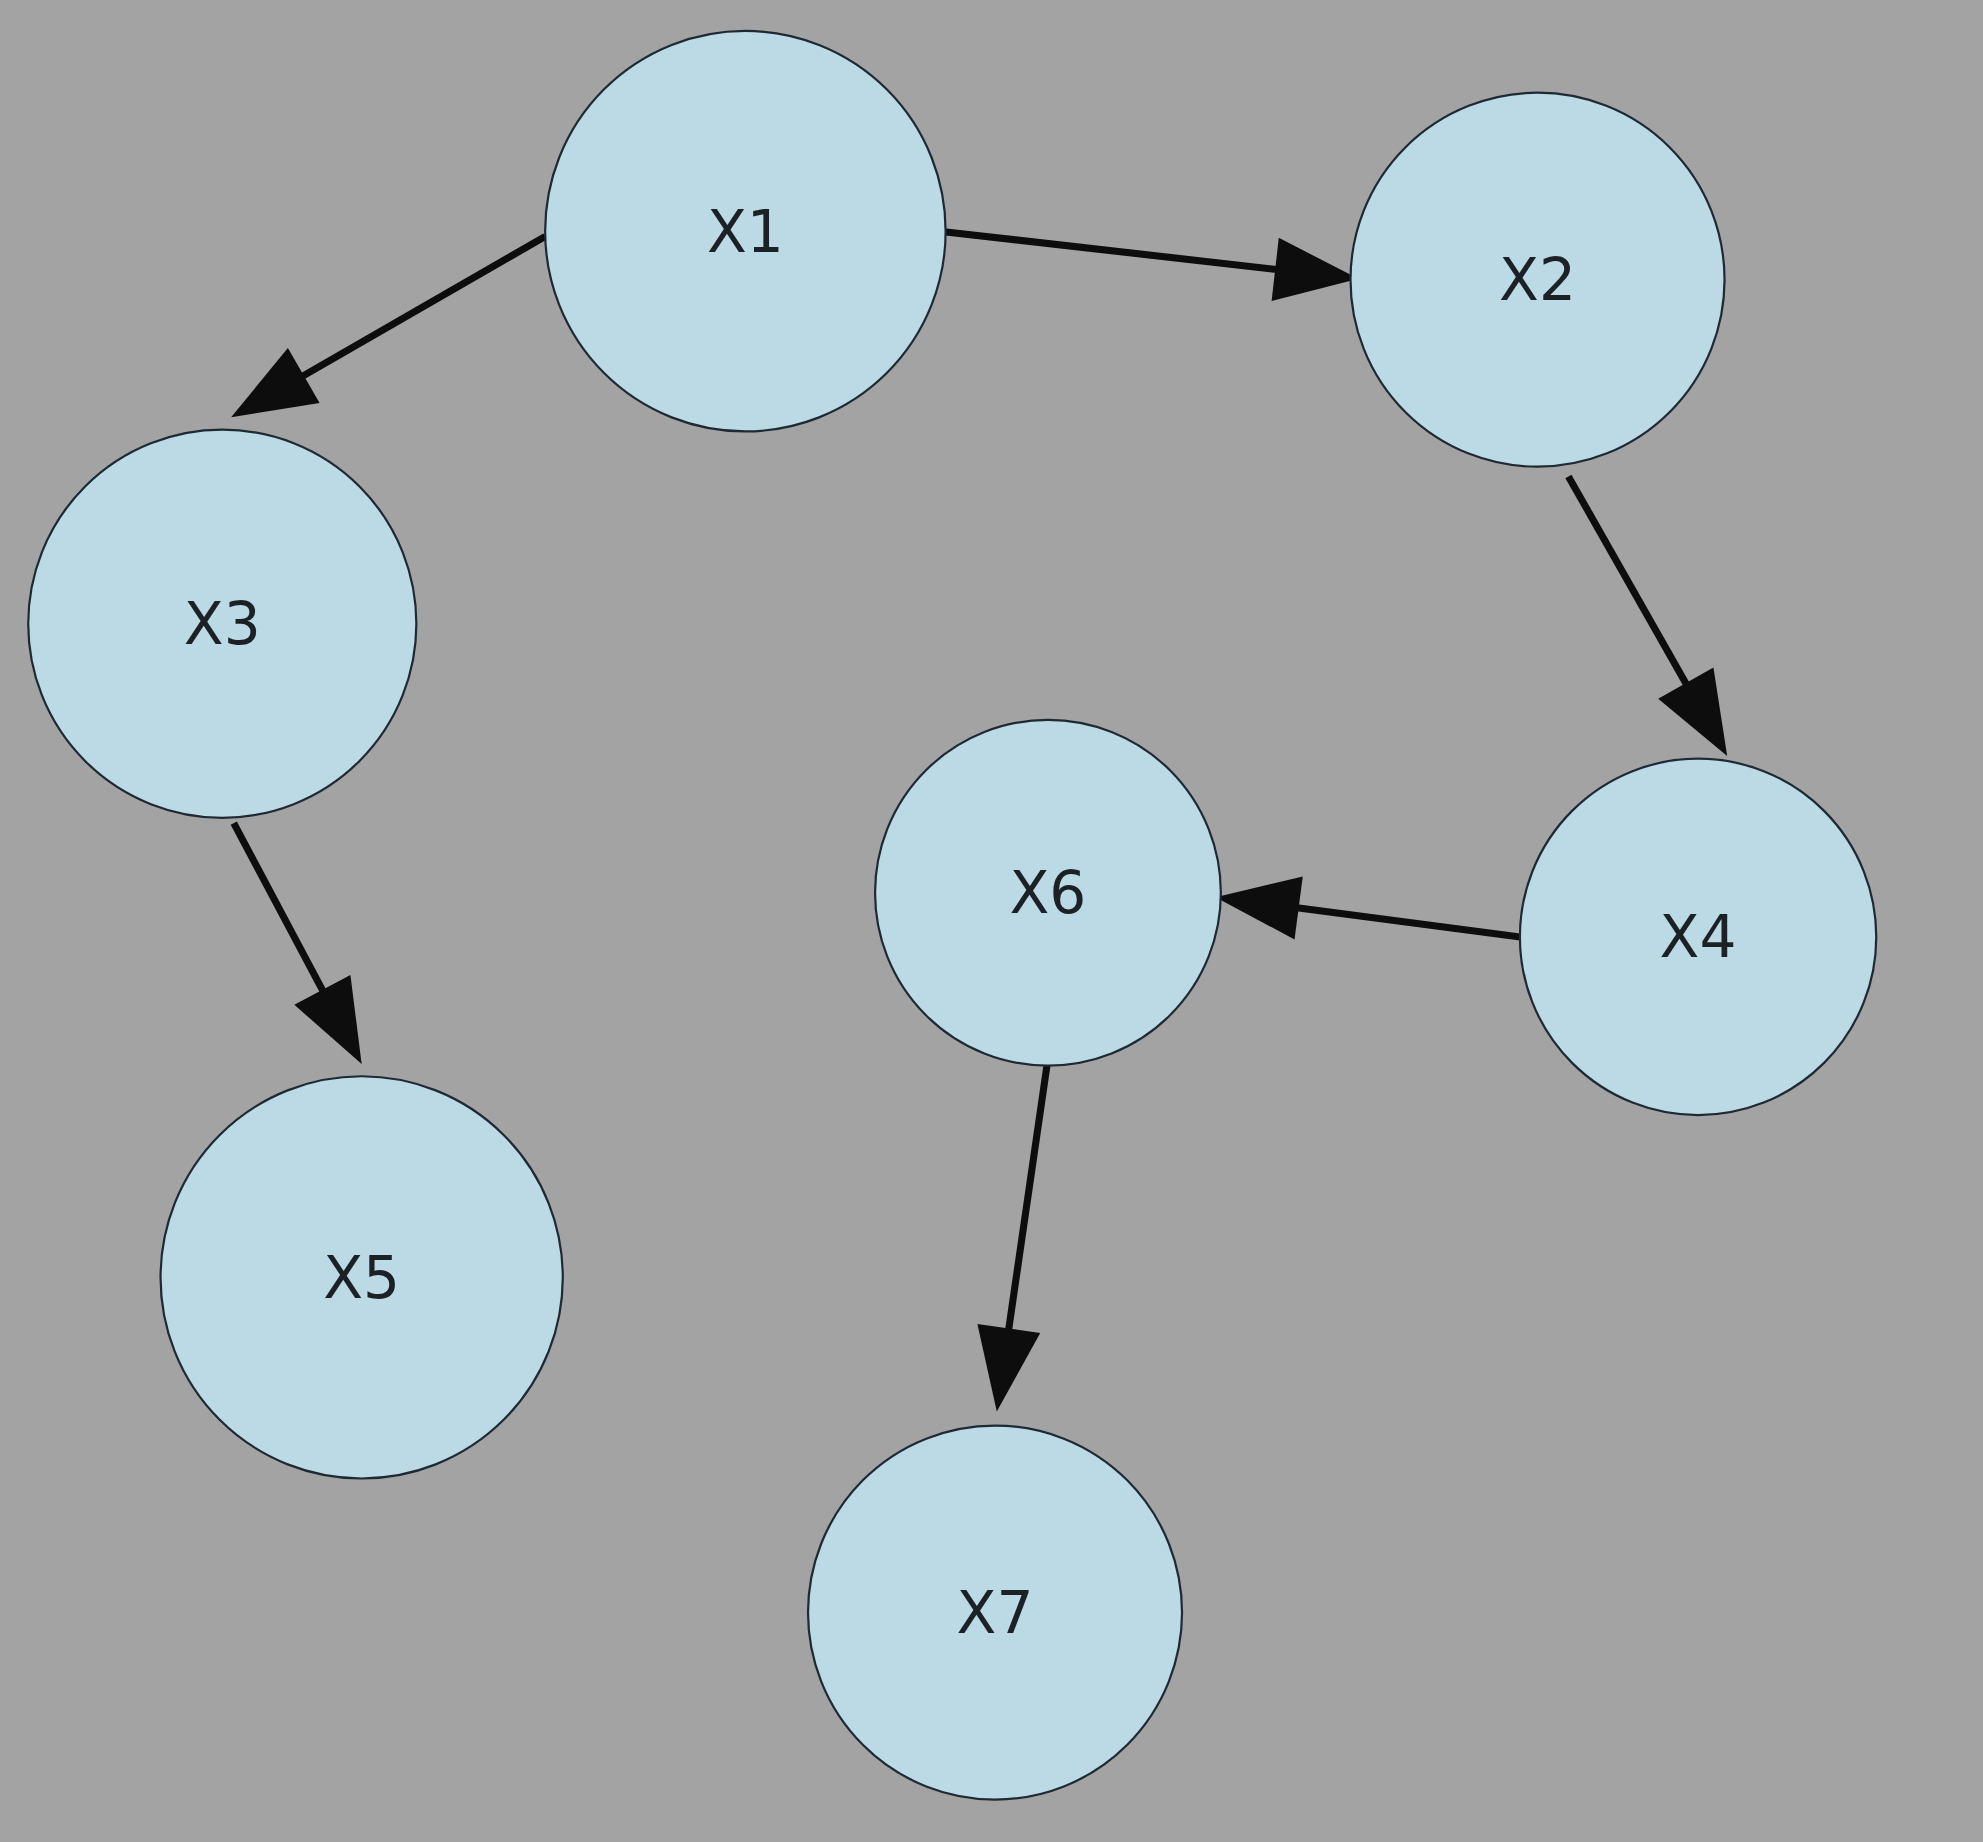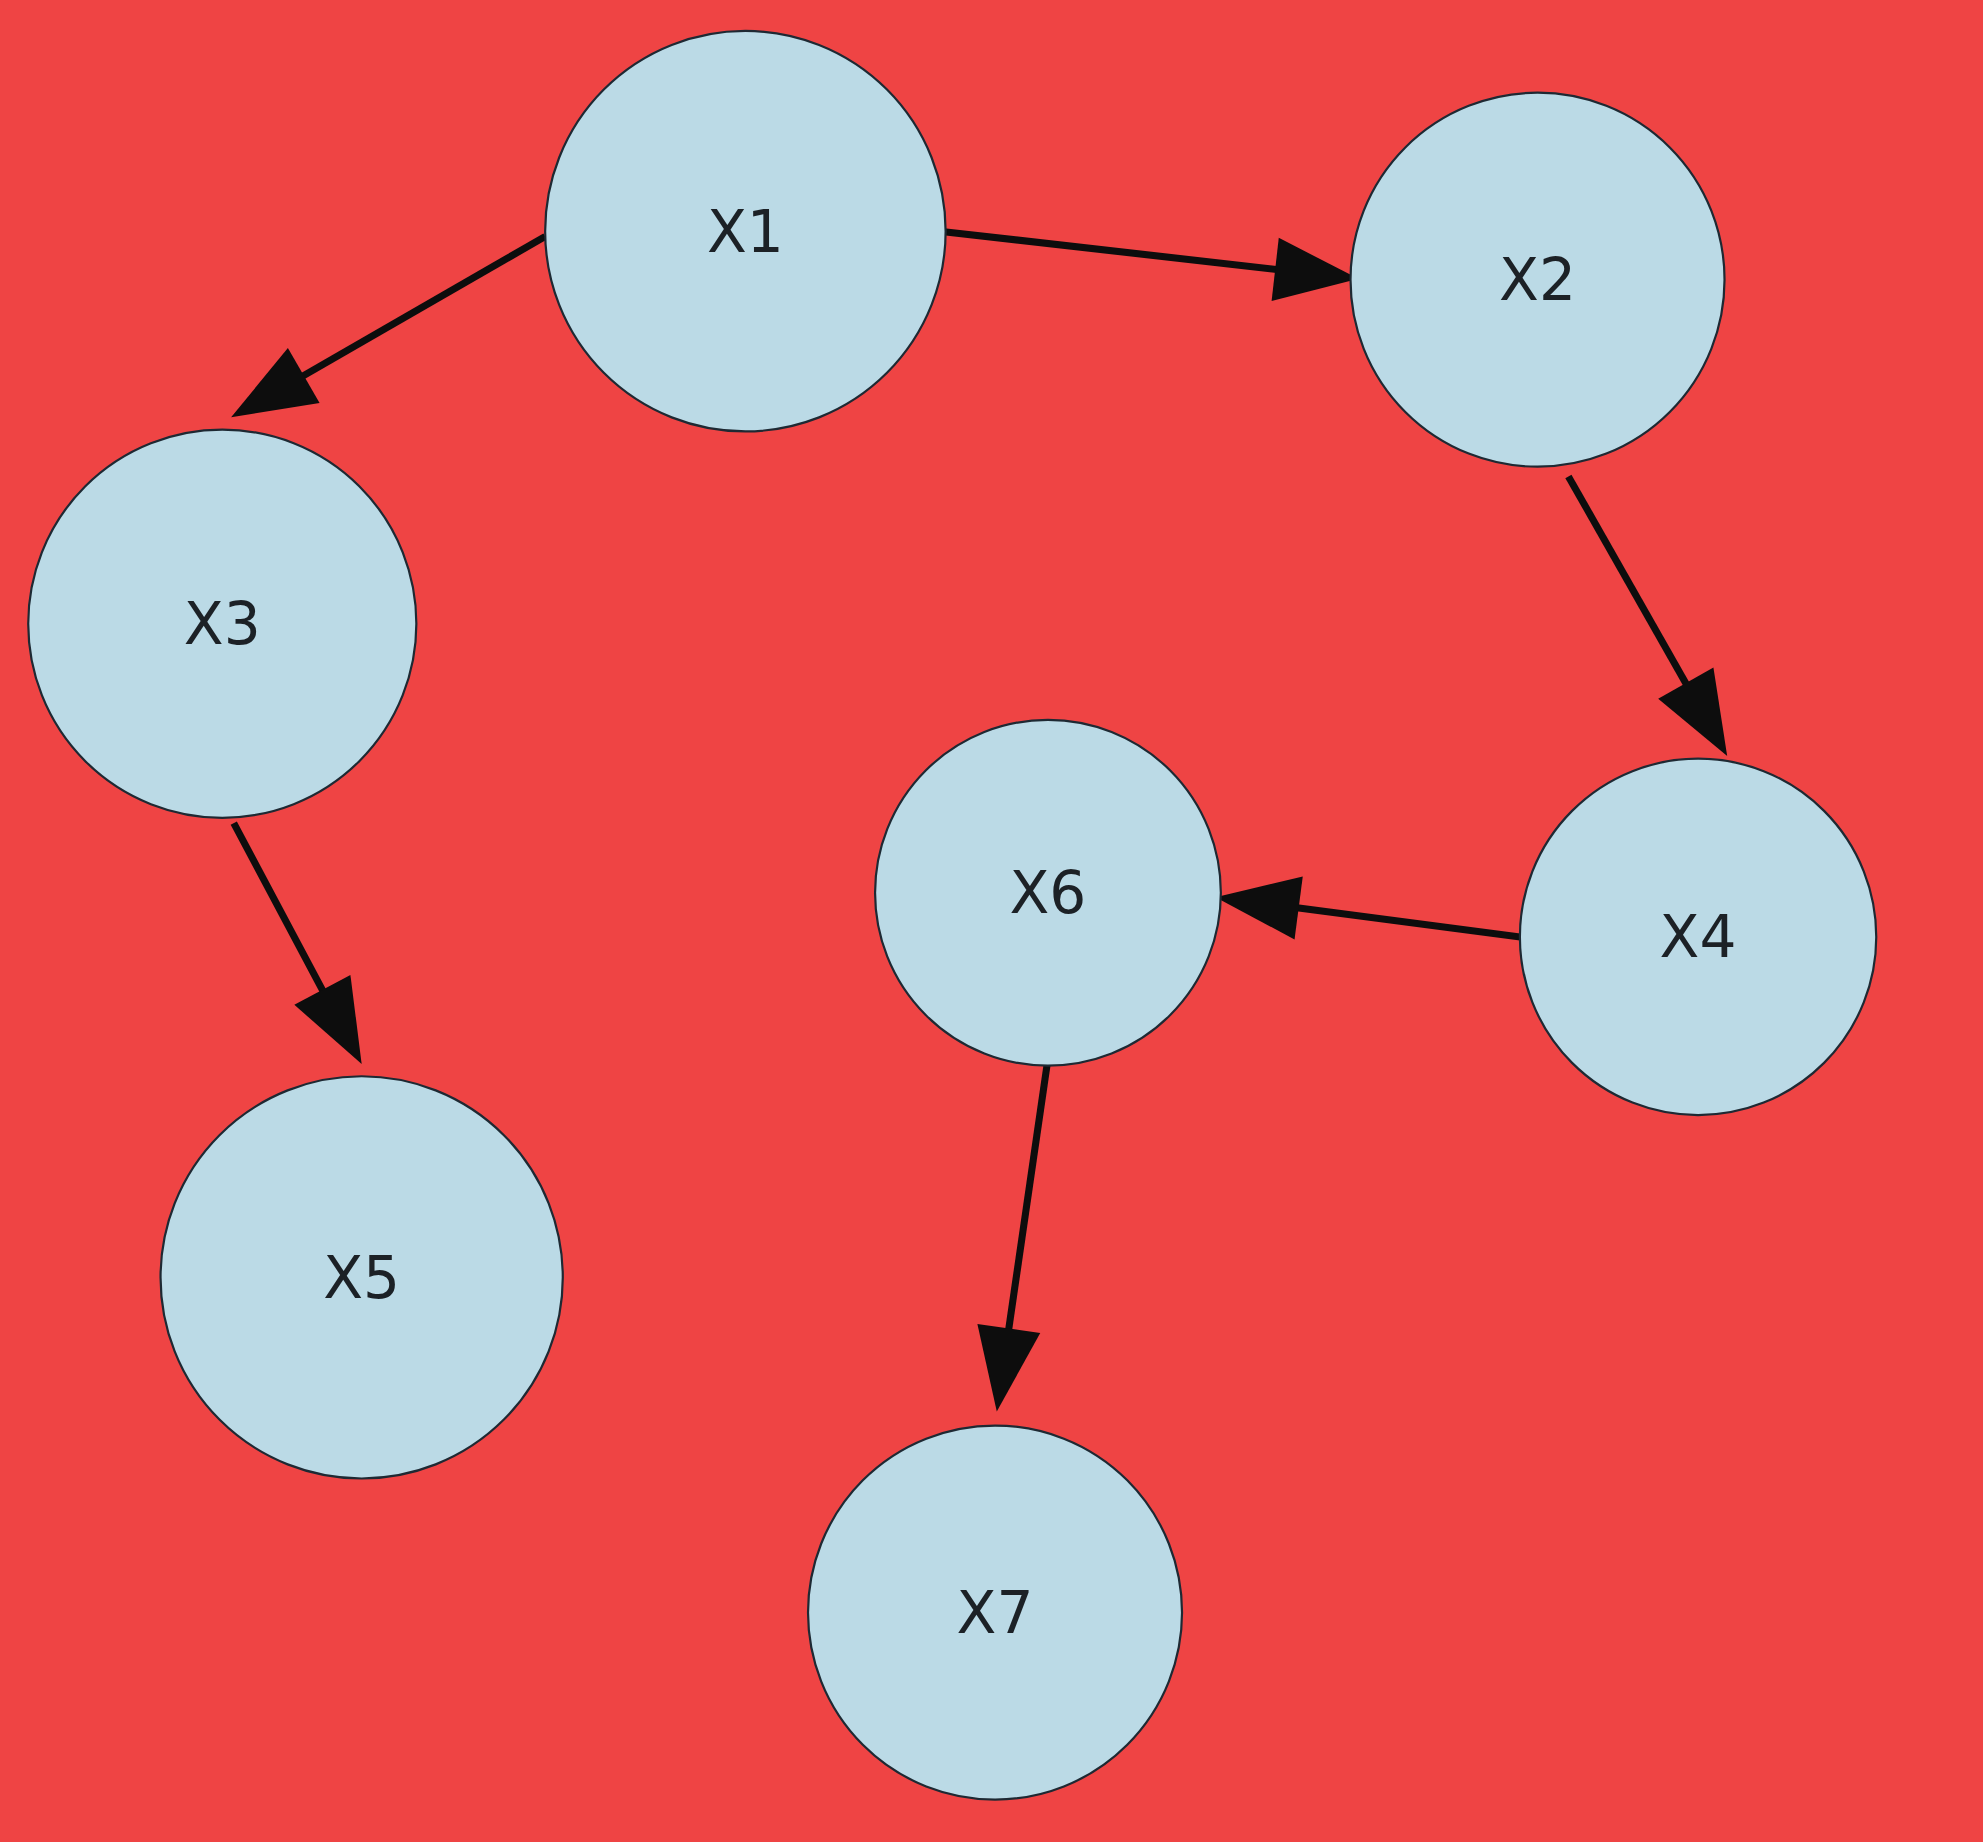--- a/index.html
+++ b/index.html
@@ -4,21 +4,21 @@
 <style>
   html, body {
     margin: 0;
     padding: 0;
     background: #ffffff;
   }
   .canvas-wrap {
     position: relative;
     width: 1983px;
     height: 1842px;
-    background: #ef4444;
+    background: #a3a3a3;
     font-family: "DejaVu Sans", "Liberation Sans", sans-serif;
   }
   svg.graph {
     display: block;
     width: 1983px;
     height: 1842px;
   }
   .node-circle {
     stroke-linejoin: round;
   }

